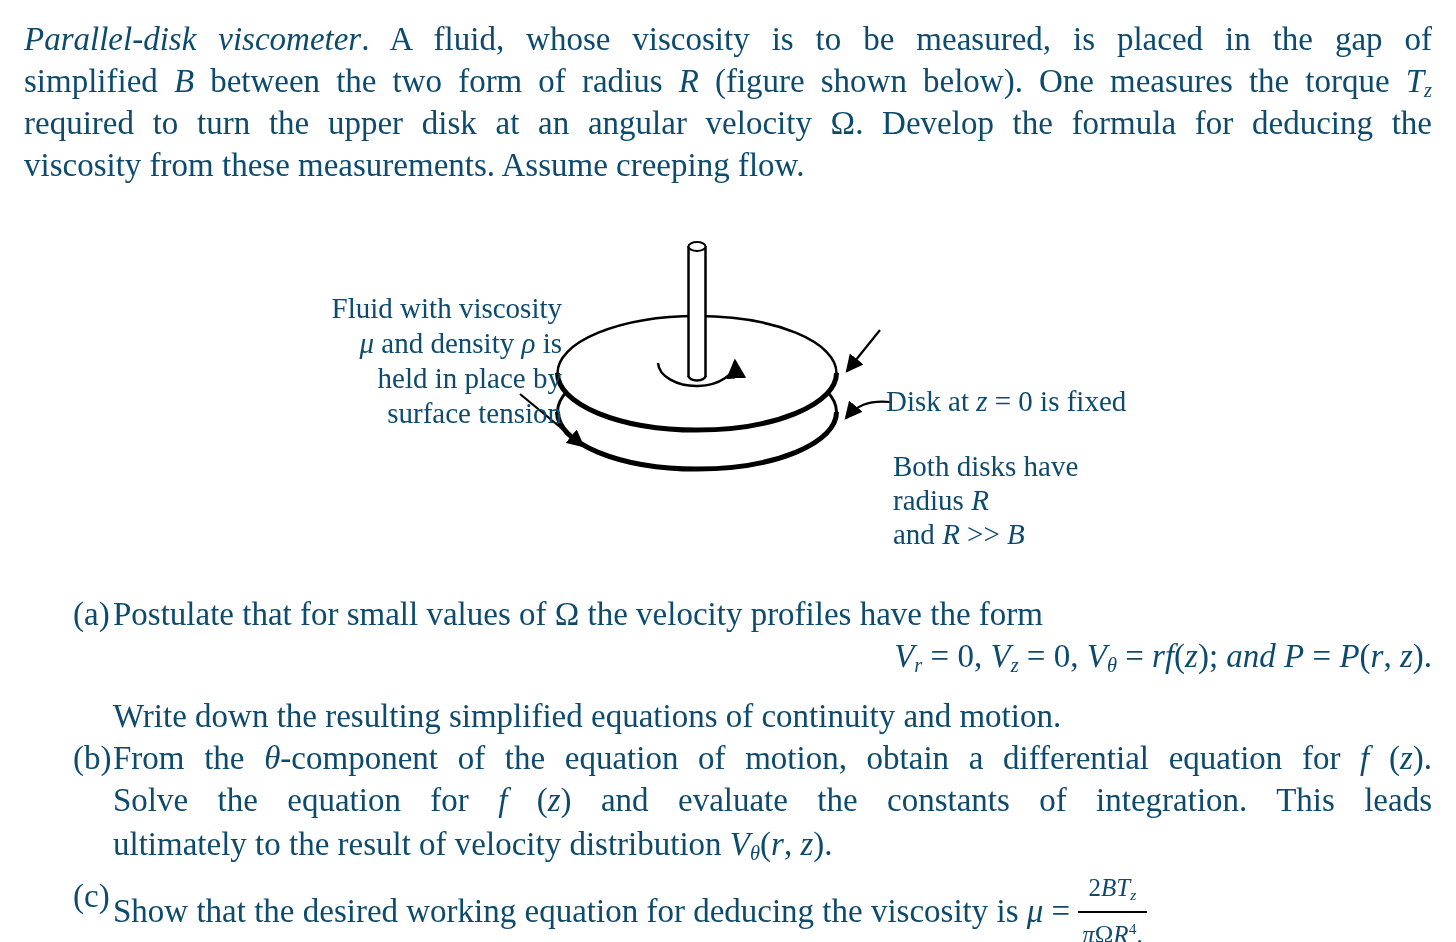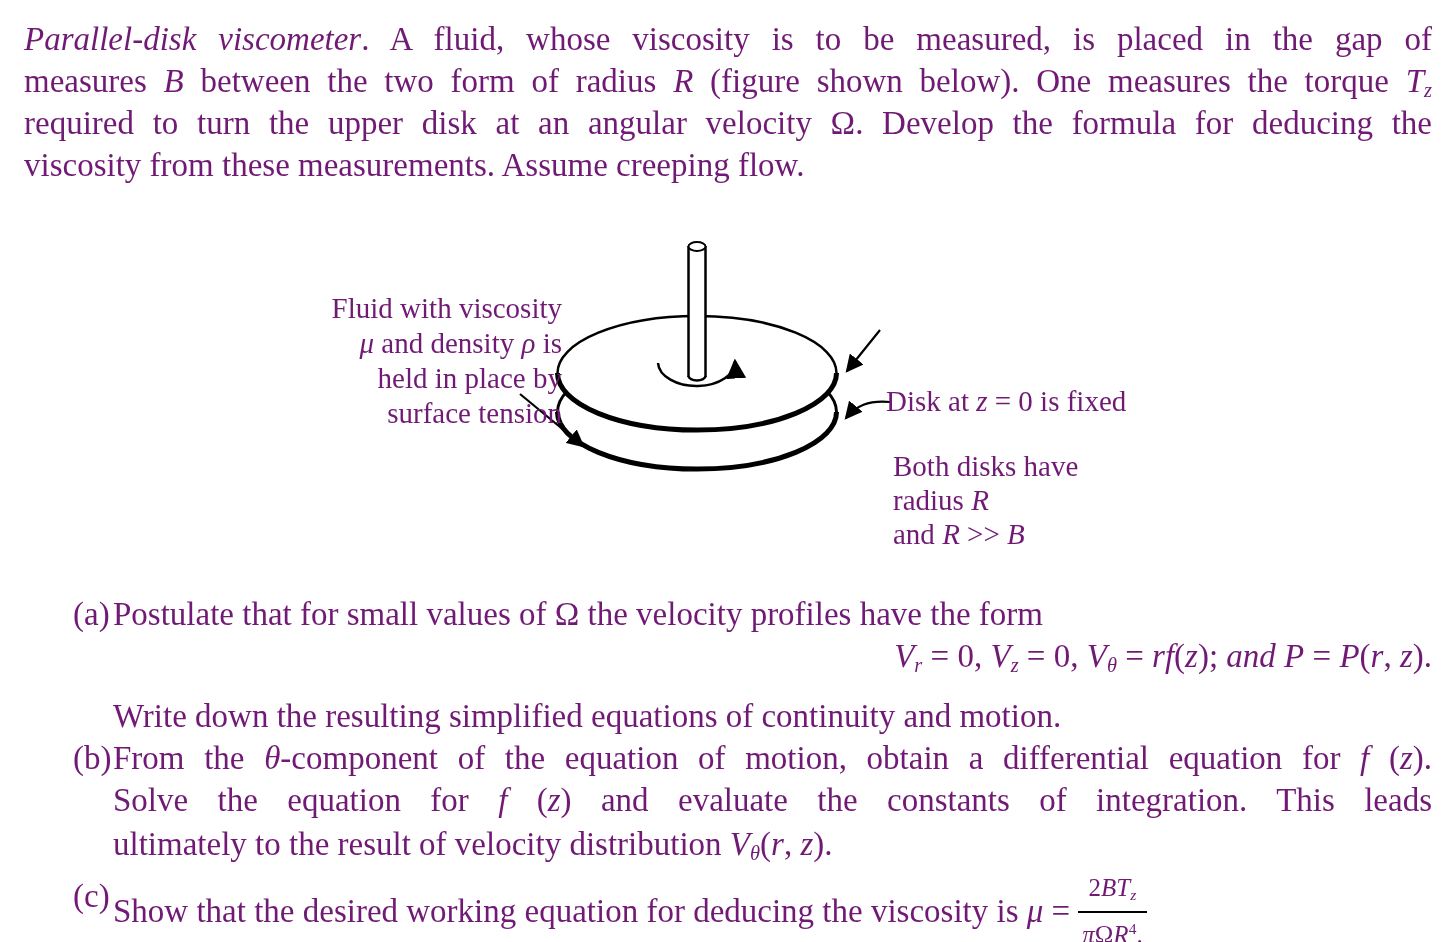--- a/index.html
+++ b/index.html
@@ -1,18 +1,18 @@
 <!DOCTYPE html>
 <html><head>
 <meta charset="utf-8">
 <style>
   html,body{margin:0;padding:0;background:#fff;}
   .page{
     position:relative;width:1456px;height:942px;background:#ffffff;
-    font-family:"Liberation Serif","DejaVu Serif",serif;color:#701a75;overflow:hidden;
+    font-family:"Liberation Serif","DejaVu Serif",serif;color:#0c4a6e;overflow:hidden;
   }
   .tline{position:absolute;font-size:33px;line-height:42px;}
   .jintro{left:24px;width:1408px;text-align:justify;text-align-last:justify;}
   .plain{white-space:nowrap;}
   .marker{position:absolute;left:73px;font-size:33px;line-height:40px;}
   .body-line{position:absolute;left:113px;font-size:33px;line-height:40px;white-space:nowrap;}
   .jfull{width:1319px;white-space:normal;text-align:justify;text-align-last:justify;}
   .eqcenter{width:1319px;text-align:right;white-space:nowrap;}
   .seg-i{font-style:italic;}
   .seg-isub{font-style:italic;font-size:62%;vertical-align:-0.25em;}
@@ -27,21 +27,21 @@
   .frac .num{padding:0 4px 1px 4px;border-bottom:2.5px solid #000;}
   .frac .den{padding:1px 4px 0 4px;}
   svg .stroke{stroke:#000;fill:none;}
 </style>
 </head>
 <body>
 
 <div class="page">
 
   <div class="tline jintro" style="top:18px;"><span class="seg-i">Parallel-disk viscometer</span><span>. A fluid, whose viscosity is to be measured, is placed in the gap of</span></div>
-  <div class="tline jintro" style="top:60px;"><span>measures </span><span class="seg-i">B</span><span> between the two form of radius </span><span class="seg-i">R</span><span> (figure shown below). One measures the torque </span><span class="seg-i">T</span><span class="seg-isub">z</span></div>
+  <div class="tline jintro" style="top:60px;"><span>simplified </span><span class="seg-i">B</span><span> between the two form of radius </span><span class="seg-i">R</span><span> (figure shown below). One measures the torque </span><span class="seg-i">T</span><span class="seg-isub">z</span></div>
   <div class="tline jintro" style="top:102px;"><span>required to turn the upper disk at an angular velocity Ω. Develop the formula for deducing the</span></div>
   <div class="tline plain" style="top:144px;left:24px;"><span>viscosity from these measurements. Assume creeping flow.</span></div>
 
   <svg style="position:absolute;left:490px;top:233px;" width="430" height="252" viewBox="490 233 430 252">
     <defs>
       <marker id="ah" markerWidth="8" markerHeight="8" refX="7" refY="4" orient="auto">
         <path d="M0,0 L8,4 L0,8 z" fill="#000"></path>
       </marker>
     </defs>
 

